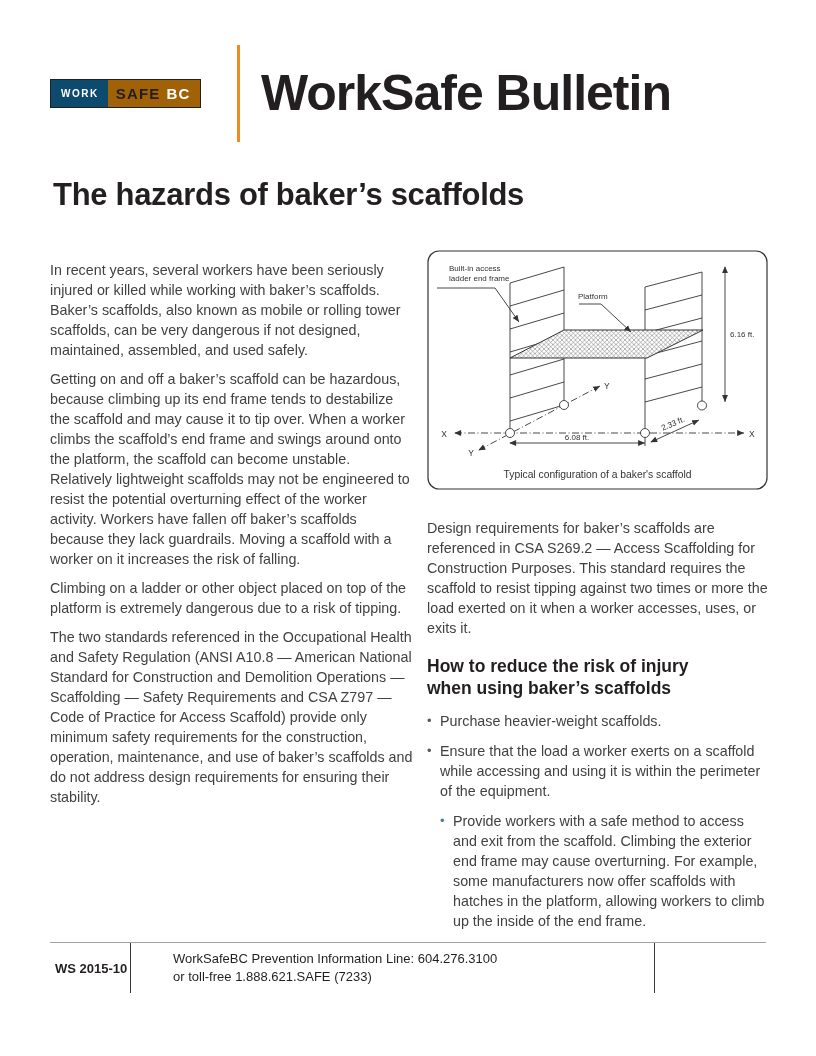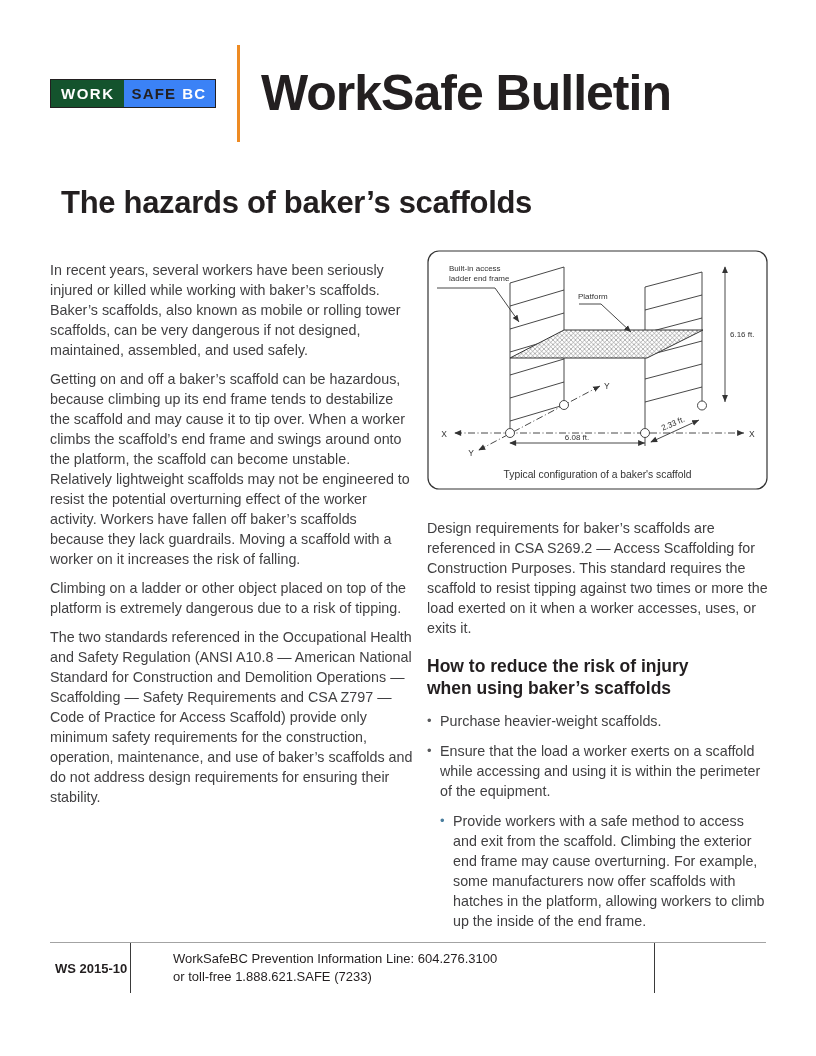--- a/index.html
+++ b/index.html
@@ -3,23 +3,23 @@
 <meta charset="utf-8">
 <style>
   html,body{margin:0;padding:0;background:#e9e9e9;}
   .page{
     position:relative;width:816px;height:1056px;background:#ffffff;
     margin:0 auto;font-family:"Liberation Sans",sans-serif;color:#414042;
     overflow:hidden;
   }
   
   .logo{position:absolute;left:50px;top:79px;display:flex;height:29px;border:1px solid #231f20;box-sizing:border-box;}
-  .logo-work{background:#14532d;color:#ffffff;font-weight:bold;font-size:15px;letter-spacing:1.5px;
+  .logo-work{background:#0c4a6e;color:#ffffff;font-weight:bold;font-size:10px;letter-spacing:1.5px;
     display:flex;align-items:center;padding:0 9px 0 10px;}
-  .logo-safe{background:#3b82f6;display:flex;align-items:center;padding:0 9px 0 8px;font-weight:bold;font-size:15px;letter-spacing:1.2px;}
+  .logo-safe{background:#a16207;display:flex;align-items:center;padding:0 9px 0 8px;font-weight:bold;font-size:15px;letter-spacing:1.2px;}
   .logo-safe .safe{color:#231f20;}
   .logo-safe .bc{color:#ffffff;margin-left:6px;text-align:right;}
   .vbar{position:absolute;left:237px;top:45px;width:3px;height:97px;background:#ee8b23;}
   .bulletin-title{position:absolute;left:261px;top:60px;font-size:50px;line-height:66px;font-weight:bold;
     color:#231f20;letter-spacing:-1px;}
   
   .page-title{position:absolute;left:50px;top:174px;font-size:31px;font-weight:bold;color:#231f20;letter-spacing:-0.3px;}
   
   .col-left{position:absolute;left:50px;top:260px;width:363px;font-size:14.3px;line-height:20px;}
   .col-left p{margin:0 0 9px 0;}
@@ -48,21 +48,21 @@
   <div class="logo">
     <span class="logo-work">WORK</span>
     <span class="logo-safe">
       <span class="safe">SAFE</span>
       <span class="bc">BC</span>
     </span>
   </div>
   <div class="vbar"></div>
   <div class="bulletin-title">WorkSafe Bulletin</div>
 
-  <h1 class="page-title" style="margin:11px;">The hazards of baker’s scaffolds</h1>
+  <h1 class="page-title" style="margin:3px;">The hazards of baker’s scaffolds</h1>
 
   <div class="col-left">
     <p>In recent years, several workers have been seriously injured or killed while working with baker’s scaffolds. Baker’s scaffolds, also known as mobile or rolling tower scaffolds, can be very dangerous if not designed, maintained, assembled, and used safely.</p>
     <p>Getting on and off a baker’s scaffold can be hazardous, because climbing up its end frame tends to destabilize the scaffold and may cause it to tip over. When a worker climbs the scaffold’s end frame and swings around onto the platform, the scaffold can become unstable. Relatively lightweight scaffolds may not be engineered to resist the potential overturning effect of the worker activity. Workers have fallen off baker’s scaffolds because they lack guardrails. Moving a scaffold with a worker on it increases the risk of falling.</p>
     <p>Climbing on a ladder or other object placed on top of the platform is extremely dangerous due to a risk of tipping.</p>
     <p>The two standards referenced in the Occupational Health and Safety Regulation (ANSI A10.8 — American National Standard for Construction and Demolition Operations — Scaffolding — Safety Requirements and CSA Z797 — Code of Practice for Access Scaffold) provide only minimum safety requirements for the construction, operation, maintenance, and use of baker’s scaffolds and do not address design requirements for ensuring their stability.</p>
   </div>
 
   <div class="col-right">
 

